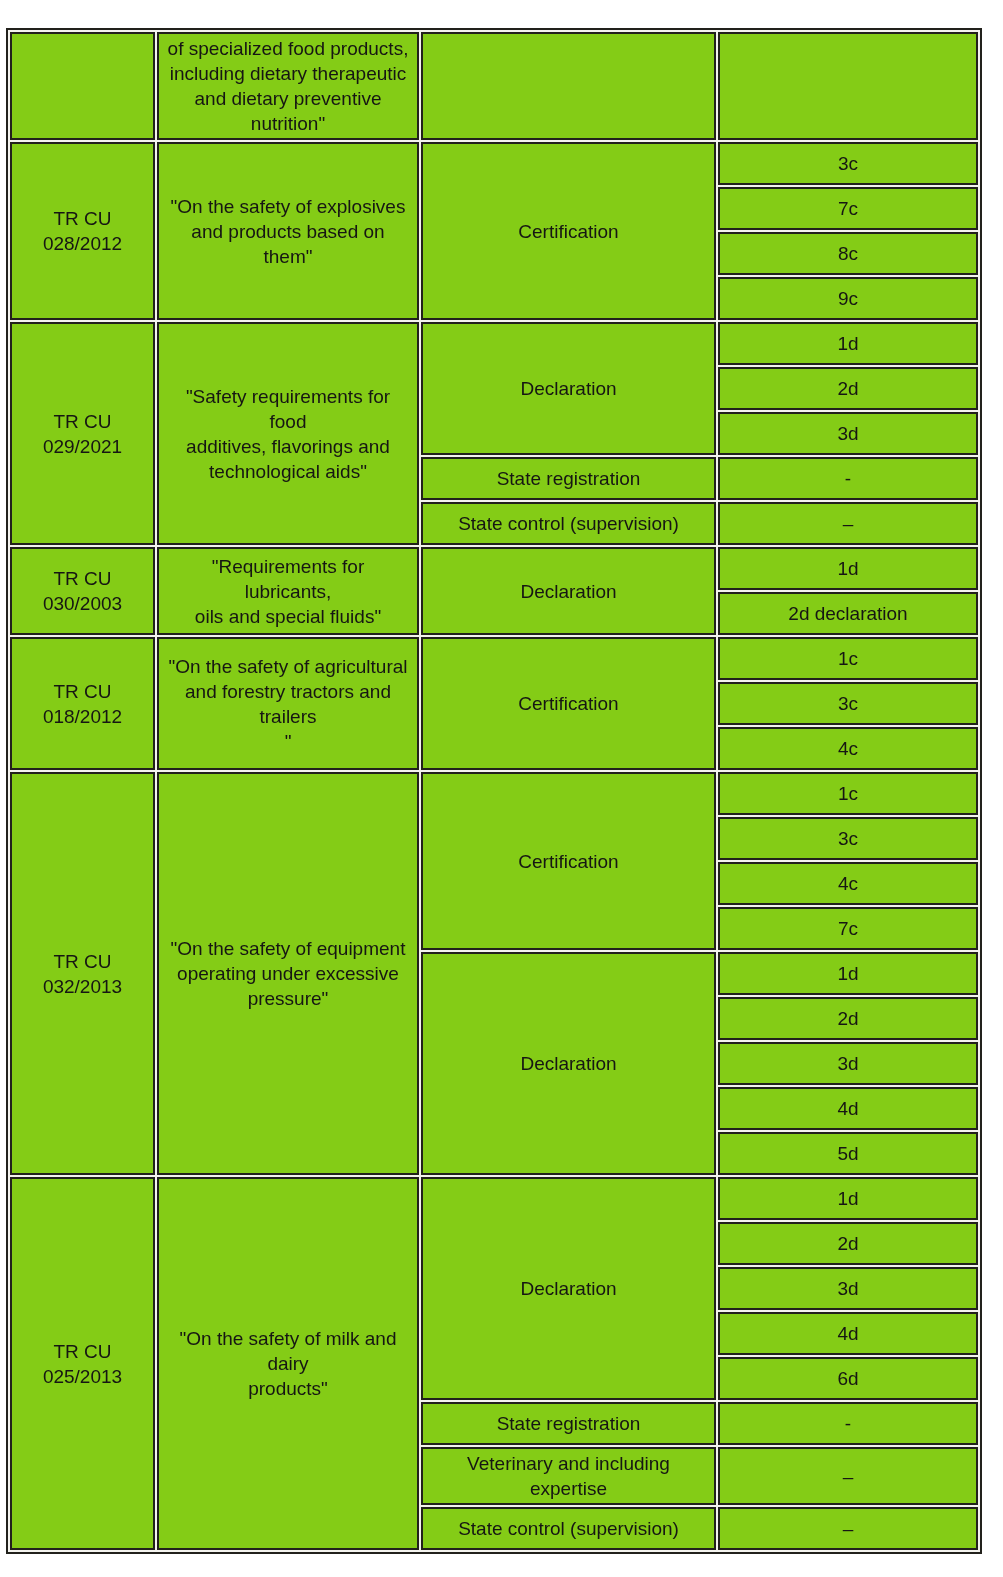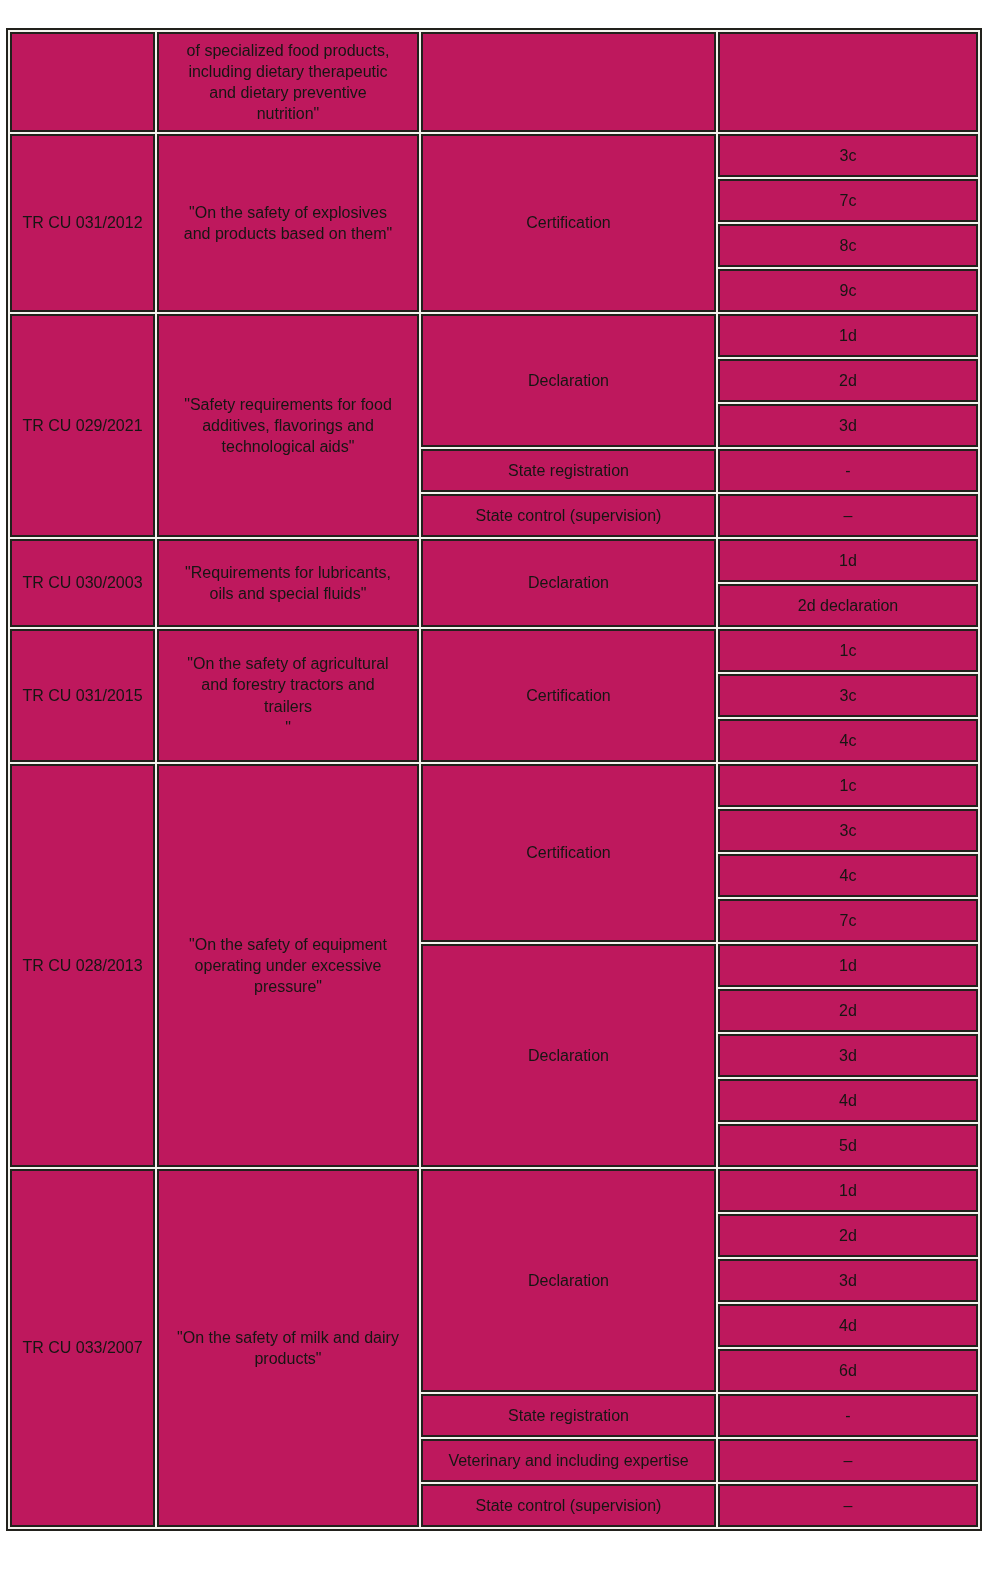--- a/index.html
+++ b/index.html
@@ -15,25 +15,25 @@
     border-collapse: separate;
     border-spacing: 2px;
     table-layout: fixed;
     margin: 28px 0 0 6px;
     width: 972px;
     background: #f4f3ee;
     border: 2px solid #22211c;
   }
   td {
     border: 2px solid #22211c;
-    background: #be185d;
+    background: #84cc16;
     box-sizing: border-box;
     text-align: center;
     vertical-align: middle;
-    font-size: 16px;
+    font-size: 19px;
     line-height: 1.32;
     padding: 2px 8px;
     height: 43px;
     overflow: hidden;
   }
   td.tall { height: 100px; }
   td.title-cell { white-space: pre-line; }
 </style>
 </head>
 <body>
@@ -51,21 +51,21 @@
       <td class="tall"></td>
       <td class="tall title-cell">of specialized food products,
 including dietary therapeutic
 and dietary preventive
 nutrition"</td>
       <td class="tall"></td>
       <td class="tall"></td>
     </tr>
 
     <tr>
-      <td rowspan="4">TR CU 031/2012</td>
+      <td rowspan="4">TR CU 028/2012</td>
       <td rowspan="4" class="title-cell">"On the safety of explosives
 and products based on them"</td>
       <td rowspan="4">Certification</td>
       <td>3c</td>
     </tr>
     <tr>
         <td>7c</td>
       </tr>
     <tr>
         <td>8c</td>
@@ -102,37 +102,37 @@
       <td rowspan="2" class="title-cell">"Requirements for lubricants,
 oils and special fluids"</td>
       <td rowspan="2">Declaration</td>
       <td>1d</td>
     </tr>
     <tr>
         <td>2d declaration</td>
       </tr>
 
     <tr>
-      <td rowspan="3">TR CU 031/2015</td>
+      <td rowspan="3">TR CU 018/2012</td>
       <td rowspan="3" class="title-cell">"On the safety of agricultural
 and forestry tractors and
 trailers
 "</td>
       <td rowspan="3">Certification</td>
       <td>1c</td>
     </tr>
     <tr>
         <td>3c</td>
       </tr>
     <tr>
         <td>4c</td>
       </tr>
 
     <tr>
-      <td rowspan="9">TR CU 028/2013</td>
+      <td rowspan="9">TR CU 032/2013</td>
       <td rowspan="9" class="title-cell">"On the safety of equipment
 operating under excessive
 pressure"</td>
       <td rowspan="4">Certification</td>
       <td>1c</td>
     </tr>
     <tr>
         <td>3c</td>
       </tr>
     <tr>
@@ -152,21 +152,21 @@
         <td>3d</td>
       </tr>
     <tr>
         <td>4d</td>
       </tr>
     <tr>
         <td>5d</td>
       </tr>
 
     <tr>
-      <td rowspan="8">TR CU 033/2007</td>
+      <td rowspan="8">TR CU 025/2013</td>
       <td rowspan="8" class="title-cell">"On the safety of milk and dairy
 products"</td>
       <td rowspan="5">Declaration</td>
       <td>1d</td>
     </tr>
     <tr>
         <td>2d</td>
       </tr>
     <tr>
         <td>3d</td>

